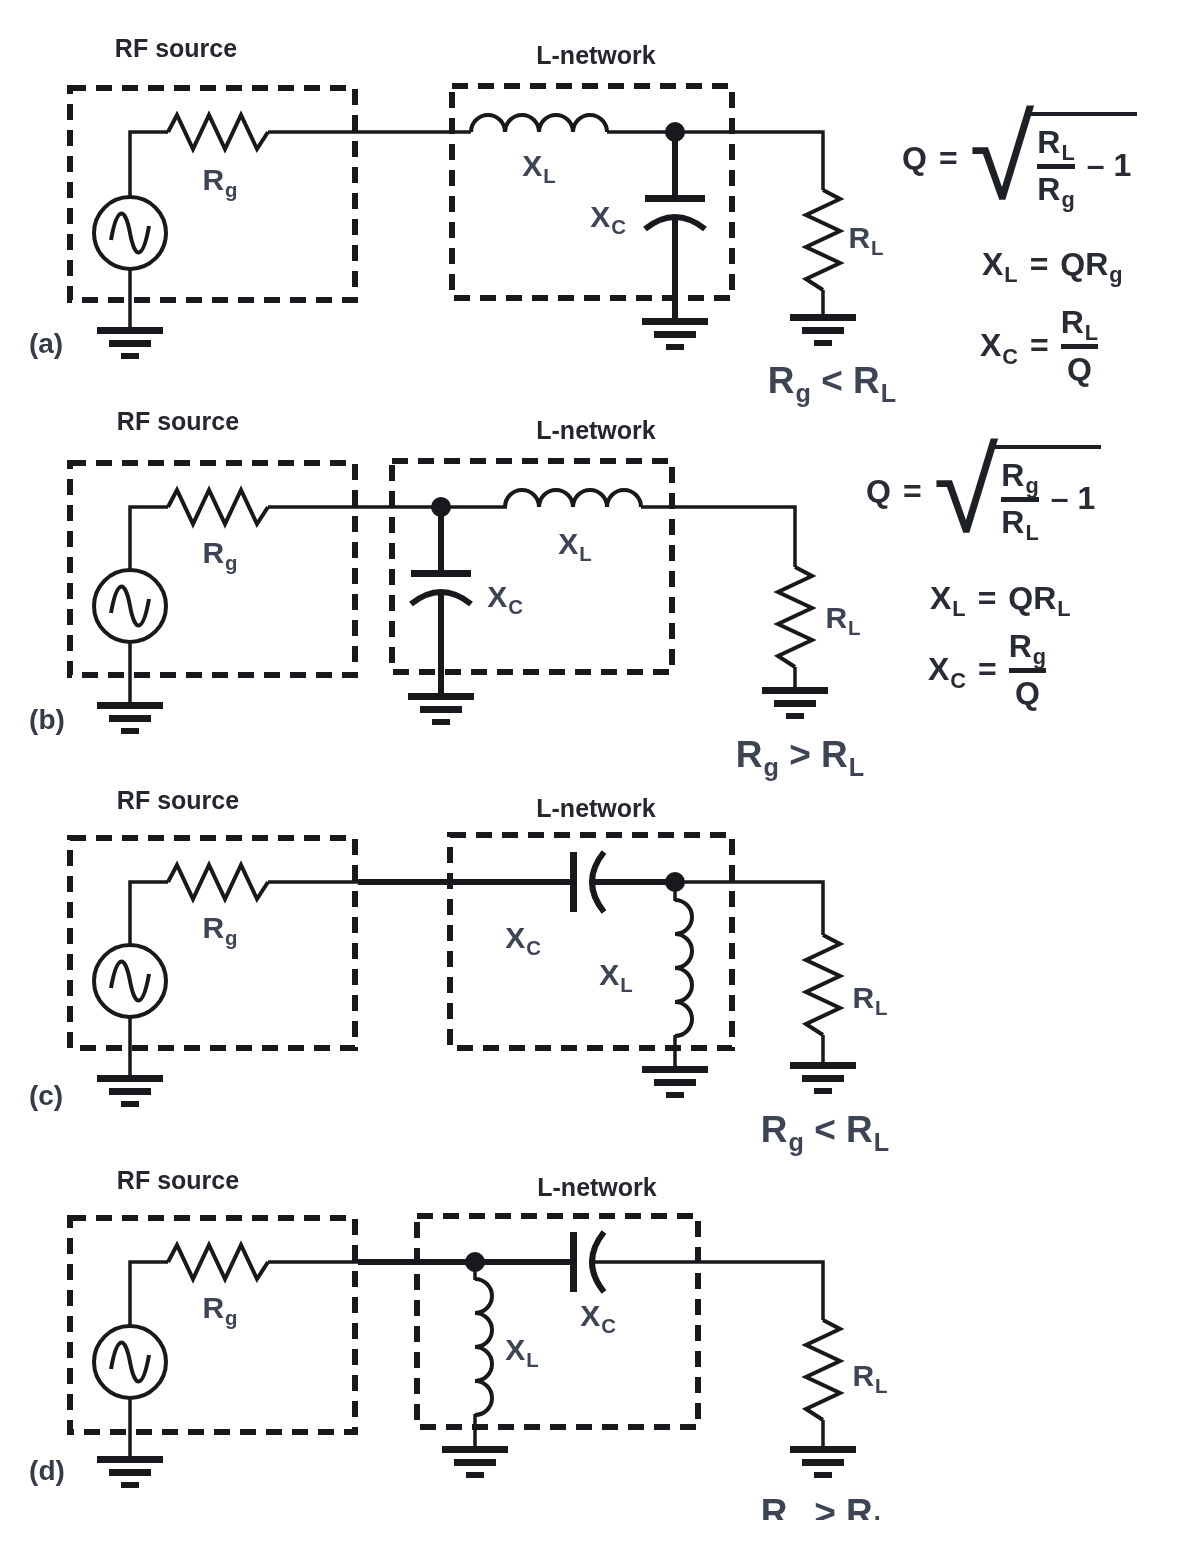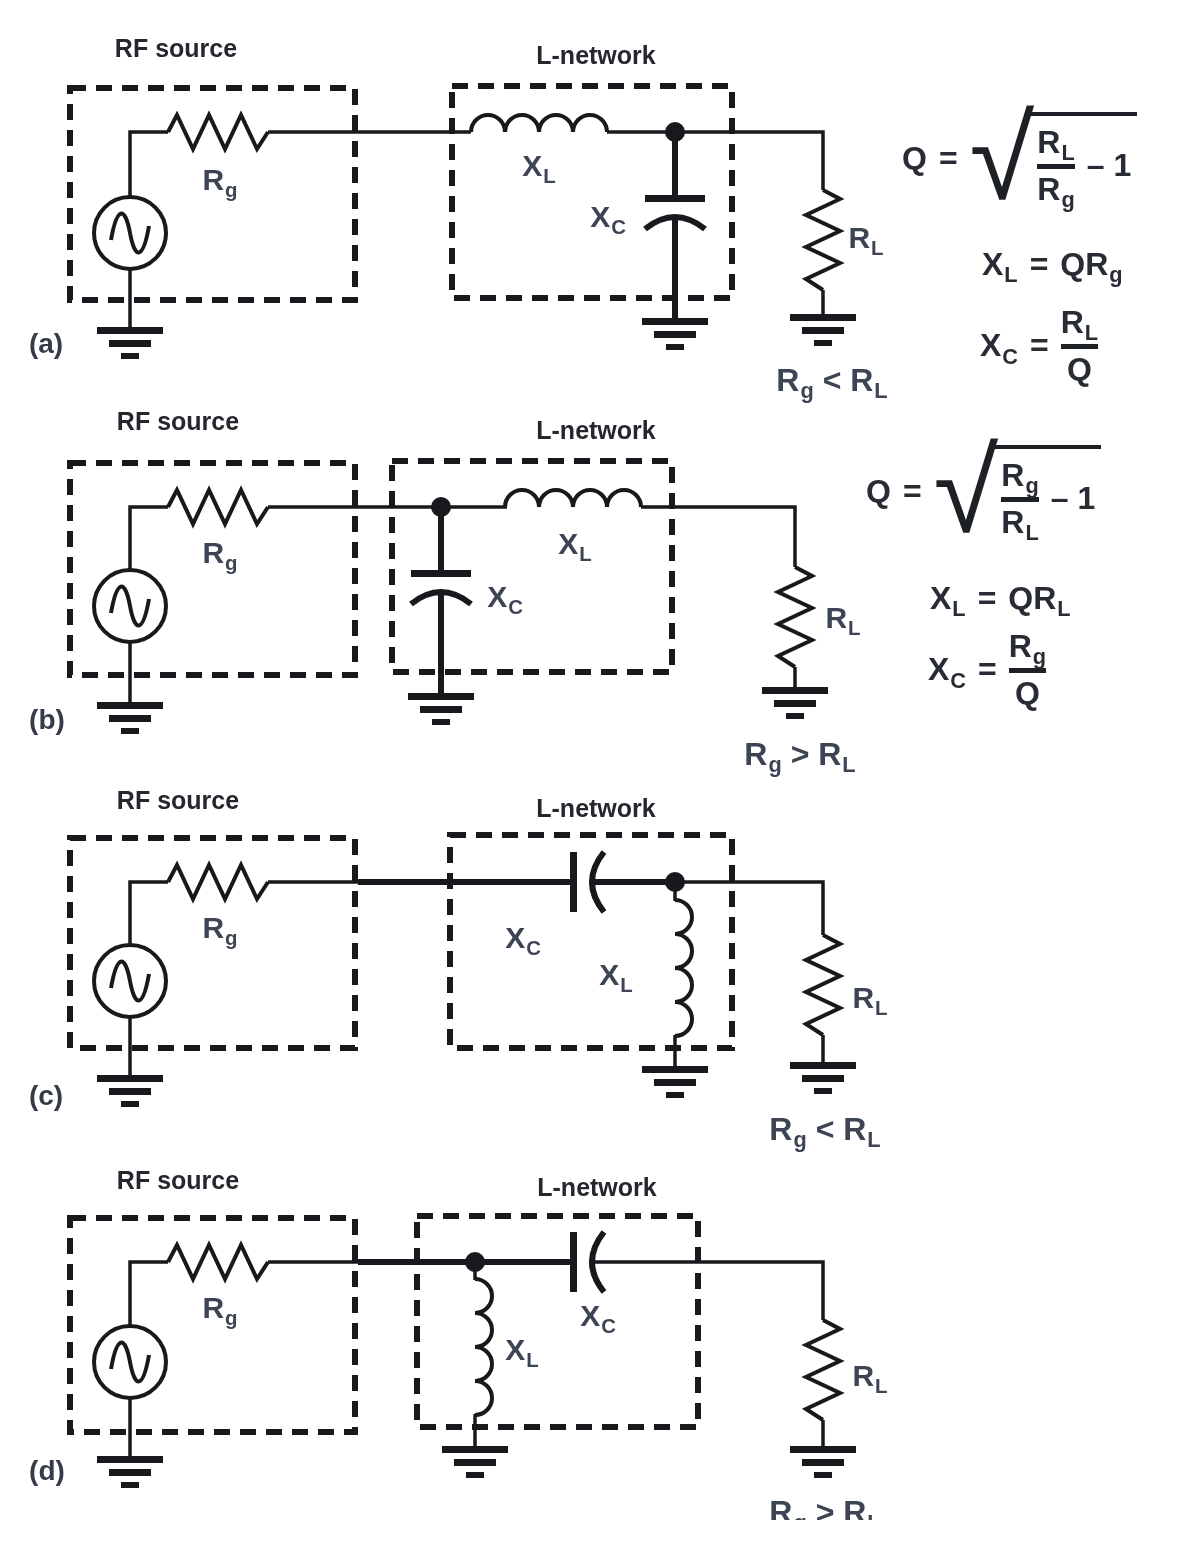--- a/index.html
+++ b/index.html
@@ -12,21 +12,21 @@
   svg .th{stroke-width:6;}
   svg .dash{fill:none;stroke:#17191c;stroke-width:6;stroke-dasharray:16 10;}
   svg .dot{fill:#17191c;stroke:none;}
   .labels{position:absolute;left:0;top:0;width:100%;height:100%;}
   .lbl{
     position:absolute;transform:translate(-50%,-50%);
     color:#3d4454;font-weight:600;white-space:nowrap;line-height:1;
   }
   .title{color:#24272d;font-size:25px;font-weight:600;}
   .comp{font-size:30px;}
-  .cond{font-size:32px;}
+  .cond{font-size:37px;}
   .tag{font-size:28px;color:#353b48;font-weight:600;}
   .sb{font-size:0.68em;position:relative;top:0.34em;margin-left:1px;}
   .f-row{
     position:absolute;display:flex;align-items:center;gap:12px;
     color:#282c34;font-size:32px;font-weight:600;white-space:nowrap;line-height:1.05;
   }
   .sqrt{display:inline-flex;align-items:flex-start;}
   .tick{font-size:118px;font-weight:400;line-height:0.78;margin-right:-9px;color:#1d2025;}
   .radicand{
     border-top:4px solid #1d2025;display:inline-flex;align-items:center;gap:12px;

